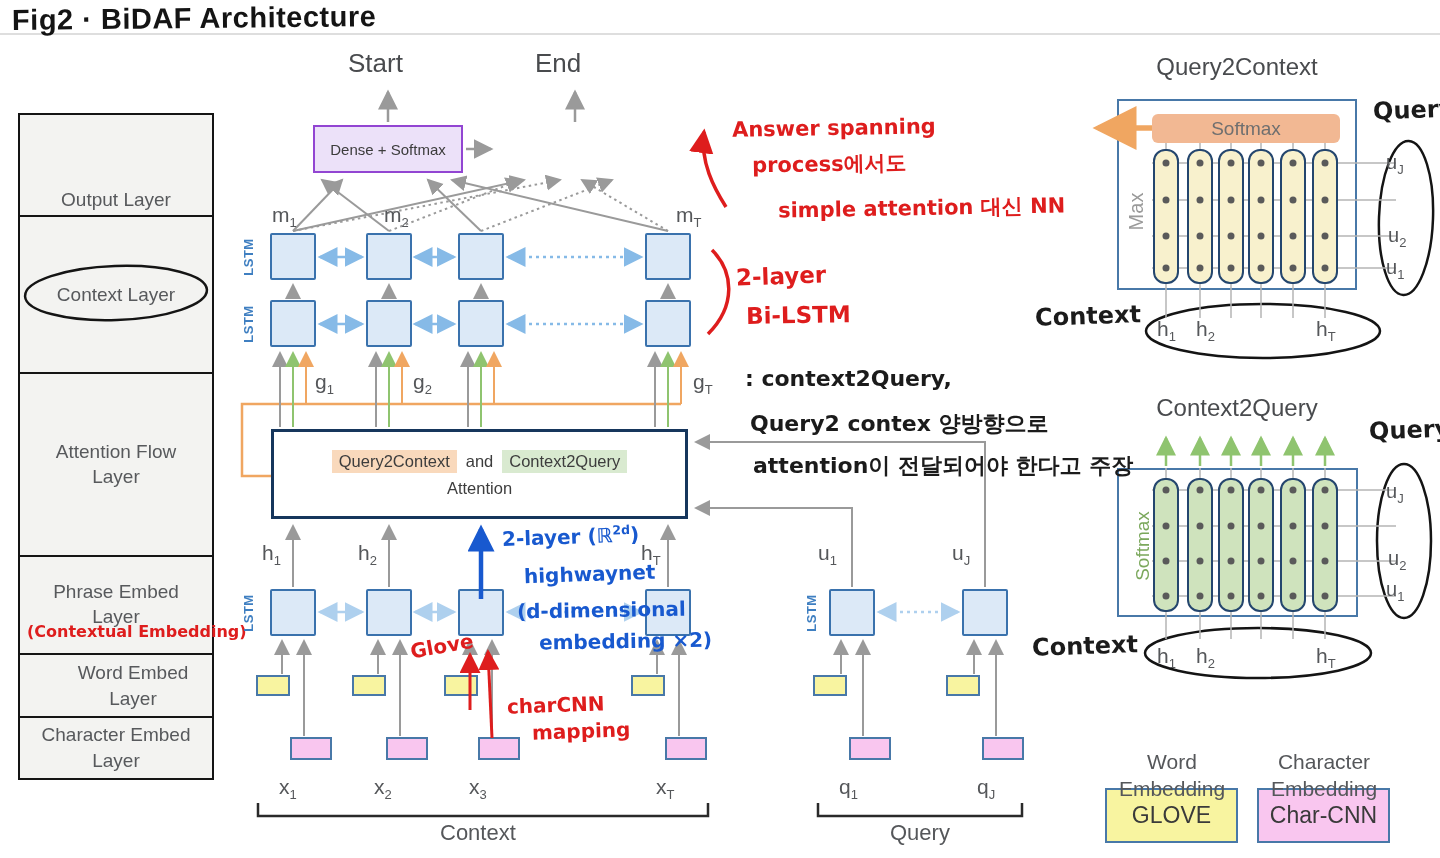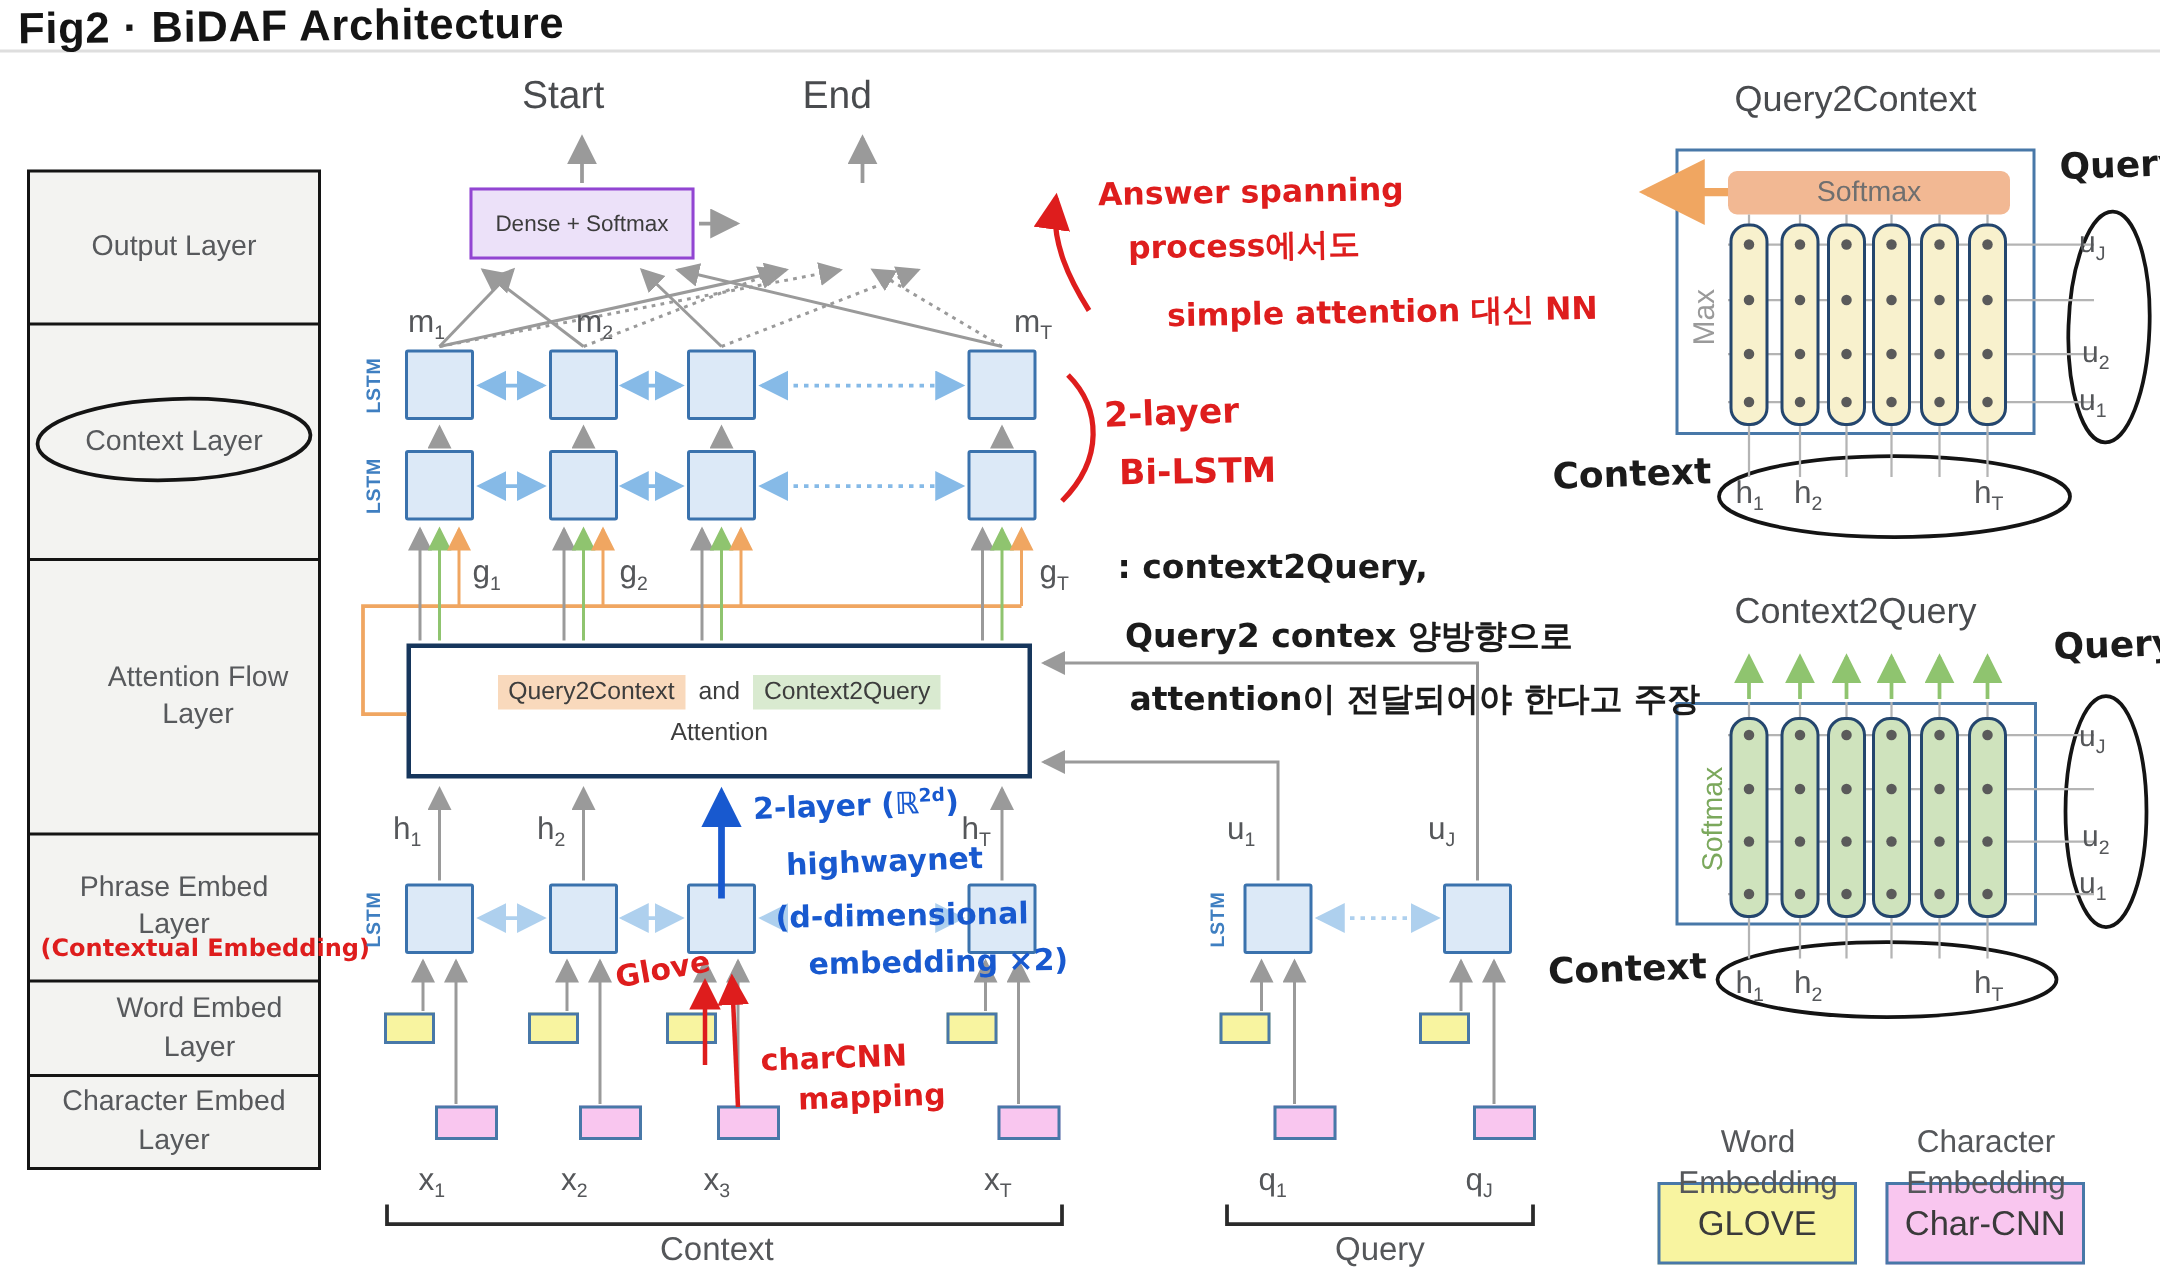--- a/index.html
+++ b/index.html
@@ -65,27 +65,27 @@
 </style>
 </head>
 <body>
 
 <div id="stage">
 
   <div class="toprule"></div>
   <div class="title">Fig2 · BiDAF Architecture</div>
 
   <div class="sidebar">
-    <div class="srow" style="height:102px;">
+    <div class="srow" style="height:102px;align-items:flex-end;">
         <span>Output Layer</span>
       </div>
     <div class="srow" style="height:158px;">
         <span>Context Layer</span>
       </div>
-    <div class="srow" style="height:183px;justify-content:flex-end;">
+    <div class="srow" style="height:183px;">
         <span style="max-width:140px;">Attention Flow Layer</span>
       </div>
     <div class="srow" style="height:99px;align-items:flex-start;padding-top:22px;">
         <span style="max-width:130px;">Phrase Embed Layer</span>
       </div>
     <div class="srow" style="height:63px;padding-left:44px;">
         <span style="max-width:130px;">Word Embed Layer</span>
       </div>
     <div class="srow" style="height:60px;">
         <span style="max-width:150px;">Character Embed Layer</span>

